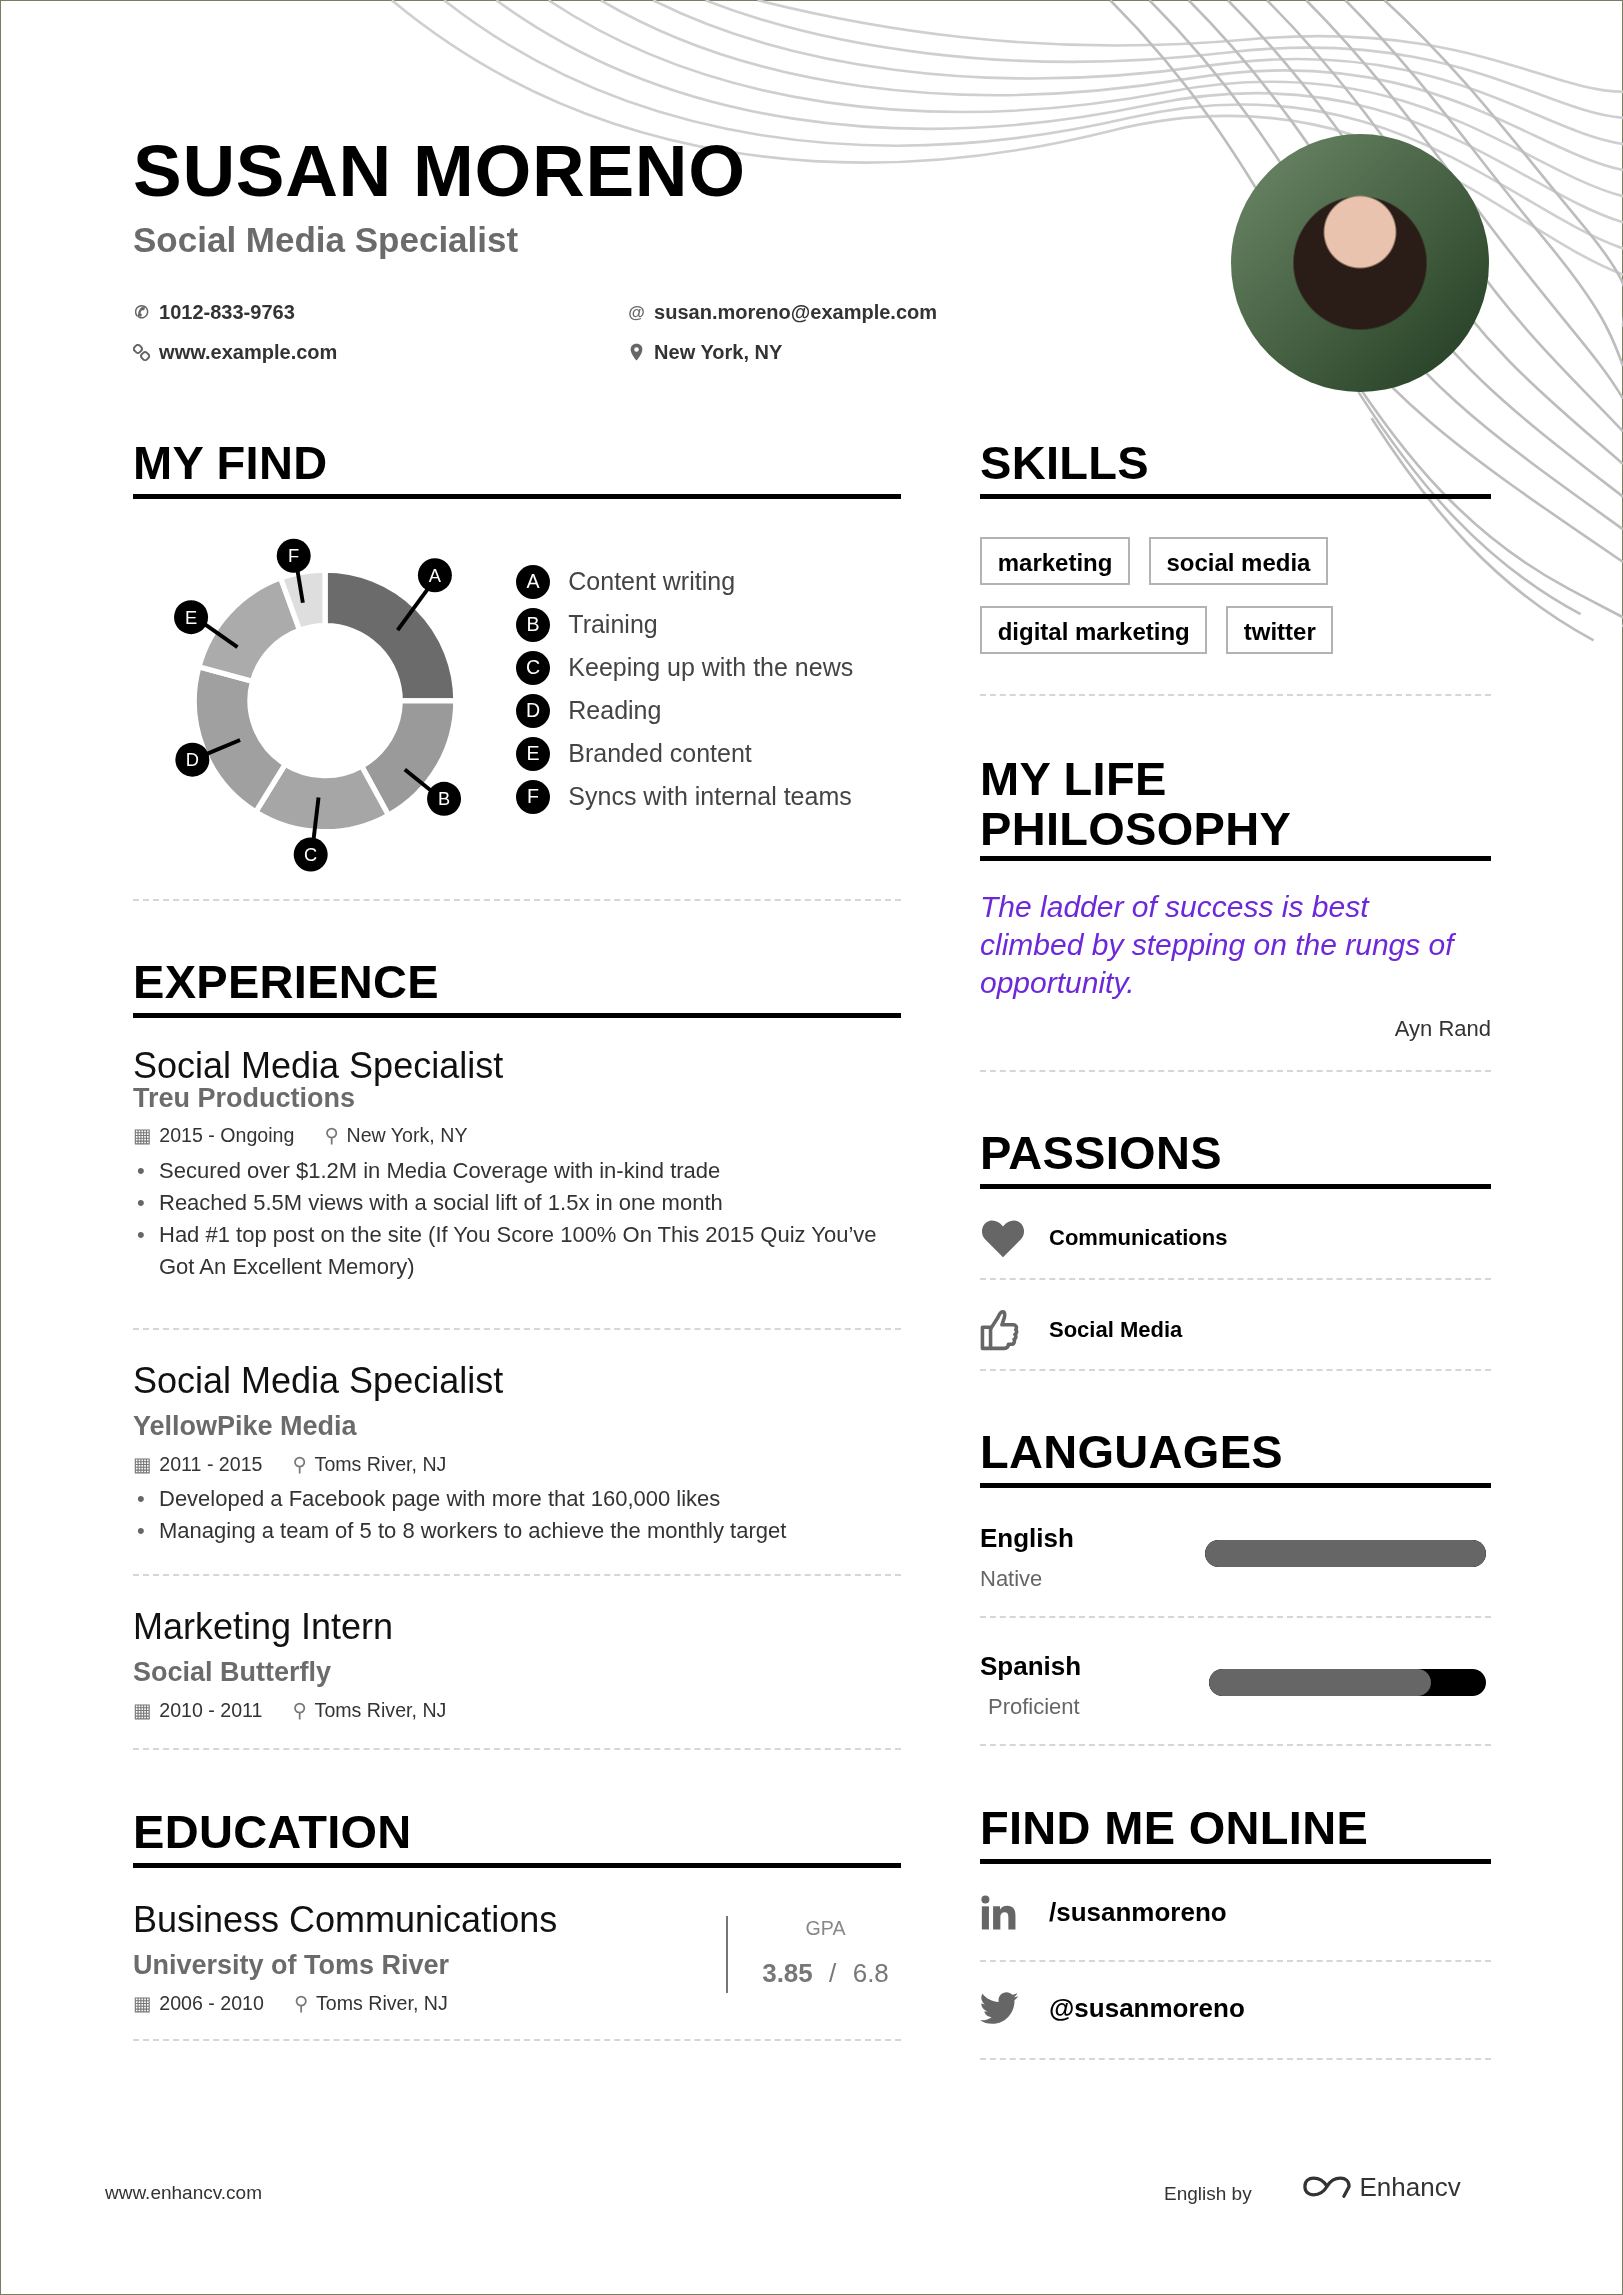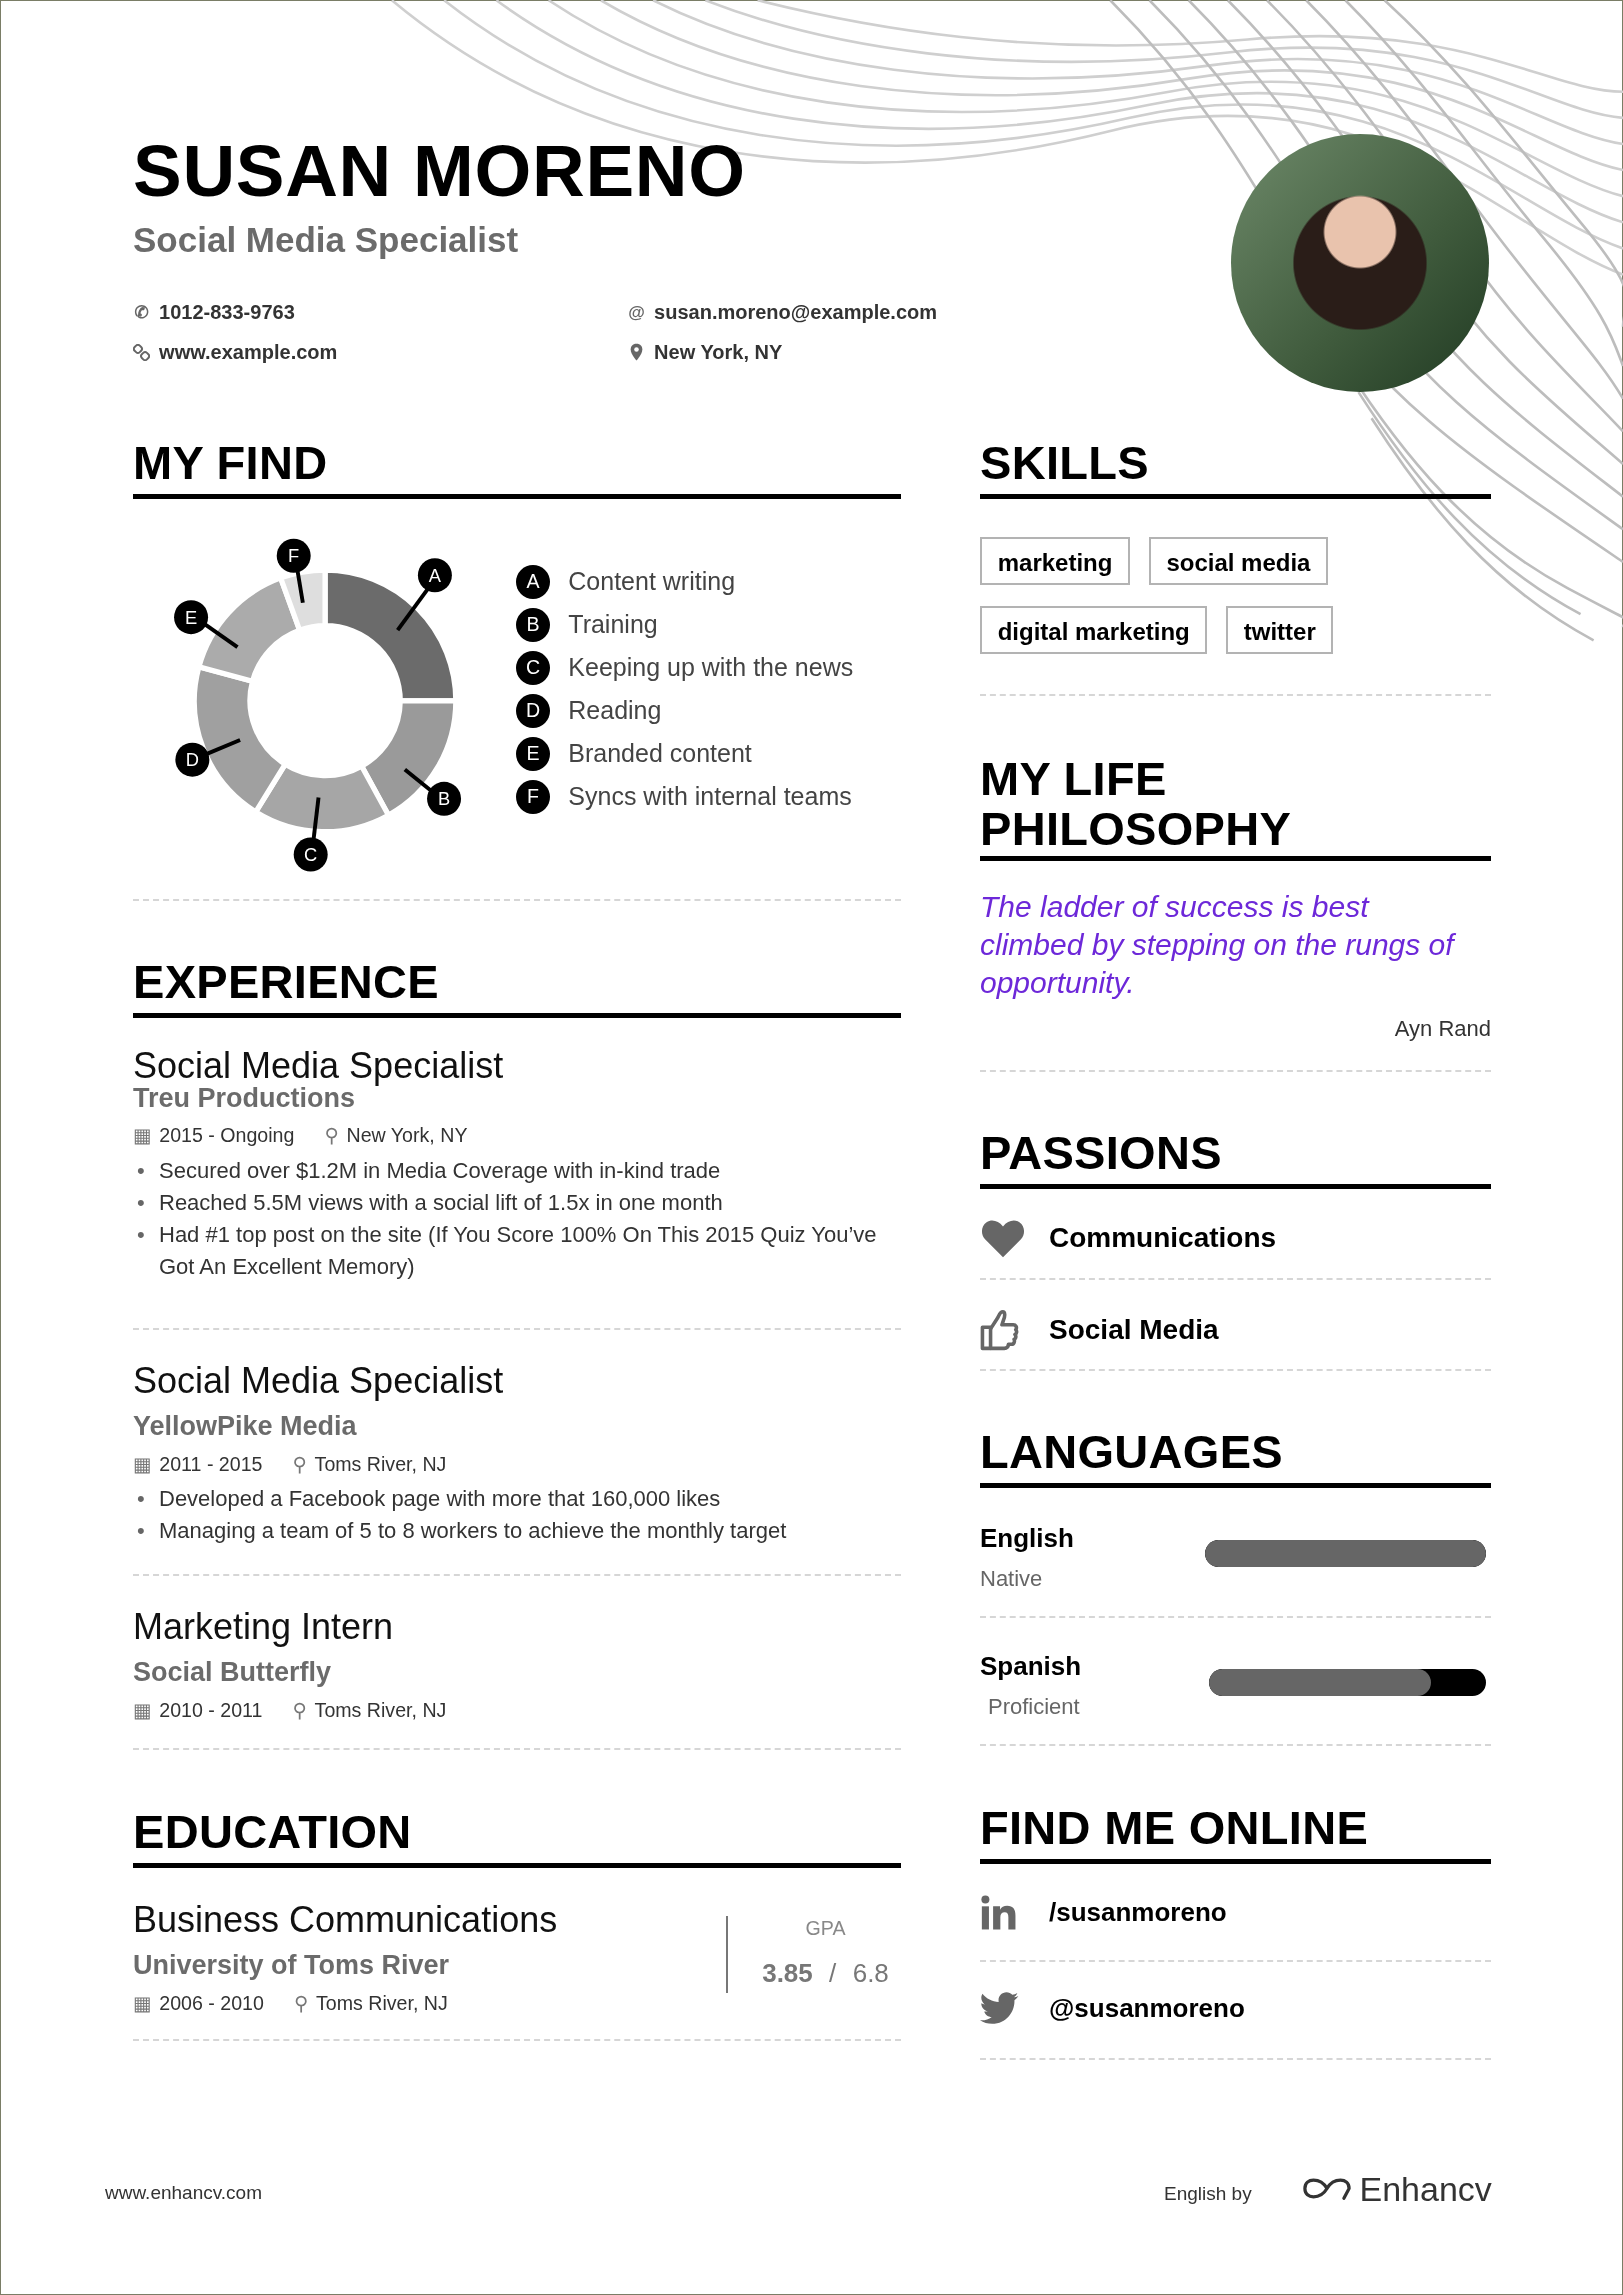--- a/index.html
+++ b/index.html
@@ -45,21 +45,21 @@
   .bullets li::before { content:"•"; position:absolute; left:3.9px; color:#666; }
 
   .tag { display:inline-block; border:2.6px solid #b3b3b3; padding:0 15.7px; height:48px; line-height:48px;
          font-size:24px; font-weight:700; color:#000; box-sizing:border-box; }
 
   .quote { font-size:30px; font-style:italic; color:#6d28d9; line-height:38px; }
   .author { font-size:22px; color:#333; text-align:right; }
 
   .passion { display:flex; align-items:center; height:52px; }
   .passion .ic { width:47px; color:#666; font-size:38px; display:inline-flex; align-items:center; justify-content:flex-start; margin-right:22px; }
-  .passion .lbl { font-size:28px; font-weight:700; color:#000; }
+  .passion .lbl { font-size:22px; font-weight:700; color:#000; }
 
   .lang-name { font-size:26px; font-weight:700; color:#000; line-height:1; }
   .lang-level { font-size:22px; color:#666; line-height:1; }
   .bar { position:absolute; height:27.4px; border-radius:13.7px; background:#000; overflow:hidden; }
   .bar-fill { height:100%; background:#666; border-radius:13.7px; }
 
   .social { display:flex; align-items:center; }
   .social .ic { width:47px; color:#666; margin-right:22px; display:inline-flex; }
   .social .lbl { font-size:26px; font-weight:700; color:#000; }
 
@@ -371,15 +371,15 @@
 <div class="abs dash rcol-x rcol-w" style="top:2058px;"></div>
 
 <div class="abs footer" style="left:105px; top:2182px;">www.enhancv.com</div>
 <div class="abs footer" style="left:1164px; top:2183px;">English by</div>
 <div class="abs" style="left:1301px; top:2170px; display:flex; align-items:center;">
   <span>
     <svg width="52" height="33" viewBox="0 0 80 50">
         <path d="M40 25 C30 8, 6 8, 6 25 C6 42, 30 42, 40 25 C50 8, 74 8, 74 25 M74 25 L66 40" fill="none" stroke="#333" stroke-width="5" stroke-linecap="round"></path>
       </svg>
   </span>
-  <span style="font-size:34px; color:#333; margin-left:6.5px;text-align:right;">Enhancv</span>
+  <span style="font-size:26px; color:#333; margin-left:6.5px;text-align:right;">Enhancv</span>
 </div>
 
 
 </body></html>

